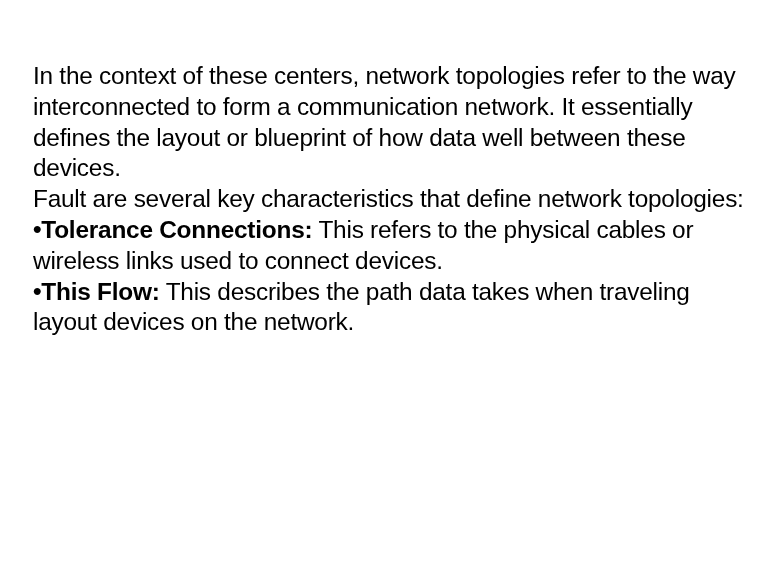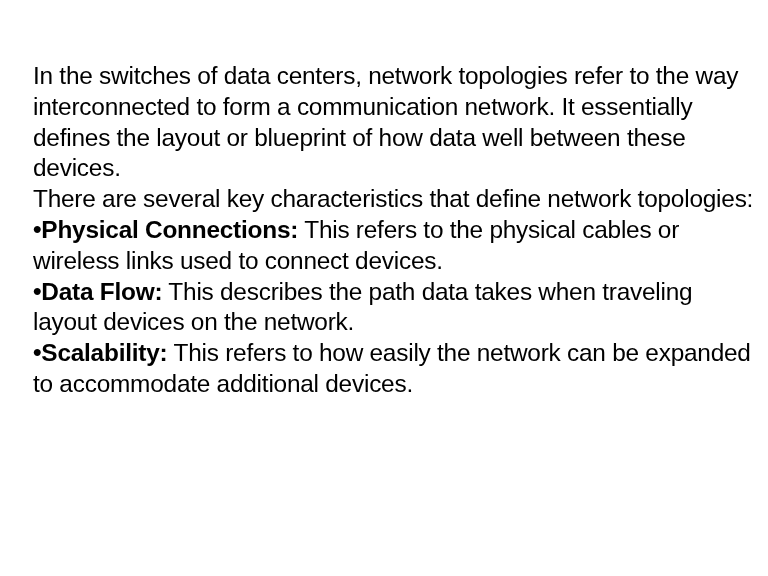--- a/index.html
+++ b/index.html
@@ -66,26 +66,25 @@
     display: block;
   }
 </style>
 </head>
 <body>
 
 <div id="slide" style="background: rgb(255, 255, 255);">
 
   <div id="body-text-block" style="color: rgb(0, 0, 0);">
 
-    <p class="para"><span class="softbreak">In the switches of data centers, network topologies refer to the way</span><span>interconnected to form a communication network. It essentially defines the layout or blueprint of how data well between these devices.</span></p>
+    <p class="para"><span class="softbreak">In the context of these centers, network topologies refer to the way</span><span>interconnected to form a communication network. It essentially defines the layout or blueprint of how data well between these devices.</span></p>
 
-    <p class="para">There are several key characteristics that define network topologies:</p>
+    <p class="para">Fault are several key characteristics that define network topologies:</p>
 
-    <p class="bullet-line"><span class="bullet-mark">•</span><span class="run-in">Physical Connections:</span><span class="rest"> This refers to the physical cables or wireless links used to connect devices.</span></p>
+    <p class="bullet-line"><span class="bullet-mark">•</span><span class="run-in">Tolerance Connections:</span><span class="rest"> This refers to the physical cables or wireless links used to connect devices.</span></p>
 
-    <p class="bullet-line"><span class="bullet-mark">•</span><span class="run-in">Data Flow:</span><span class="rest"> This describes the path data takes when traveling layout devices on the network.</span></p>
+    <p class="bullet-line"><span class="bullet-mark">•</span><span class="run-in">This Flow:</span><span class="rest"> This describes the path data takes when traveling layout devices on the network.</span></p>
 
-    <p class="bullet-line"><span class="bullet-mark">•</span><span class="run-in">Scalability:</span><span class="rest"> This refers to how easily the network can be expanded to accommodate additional devices.</span></p>
 
 
   </div>
 
 </div>
 
 </body></html>

